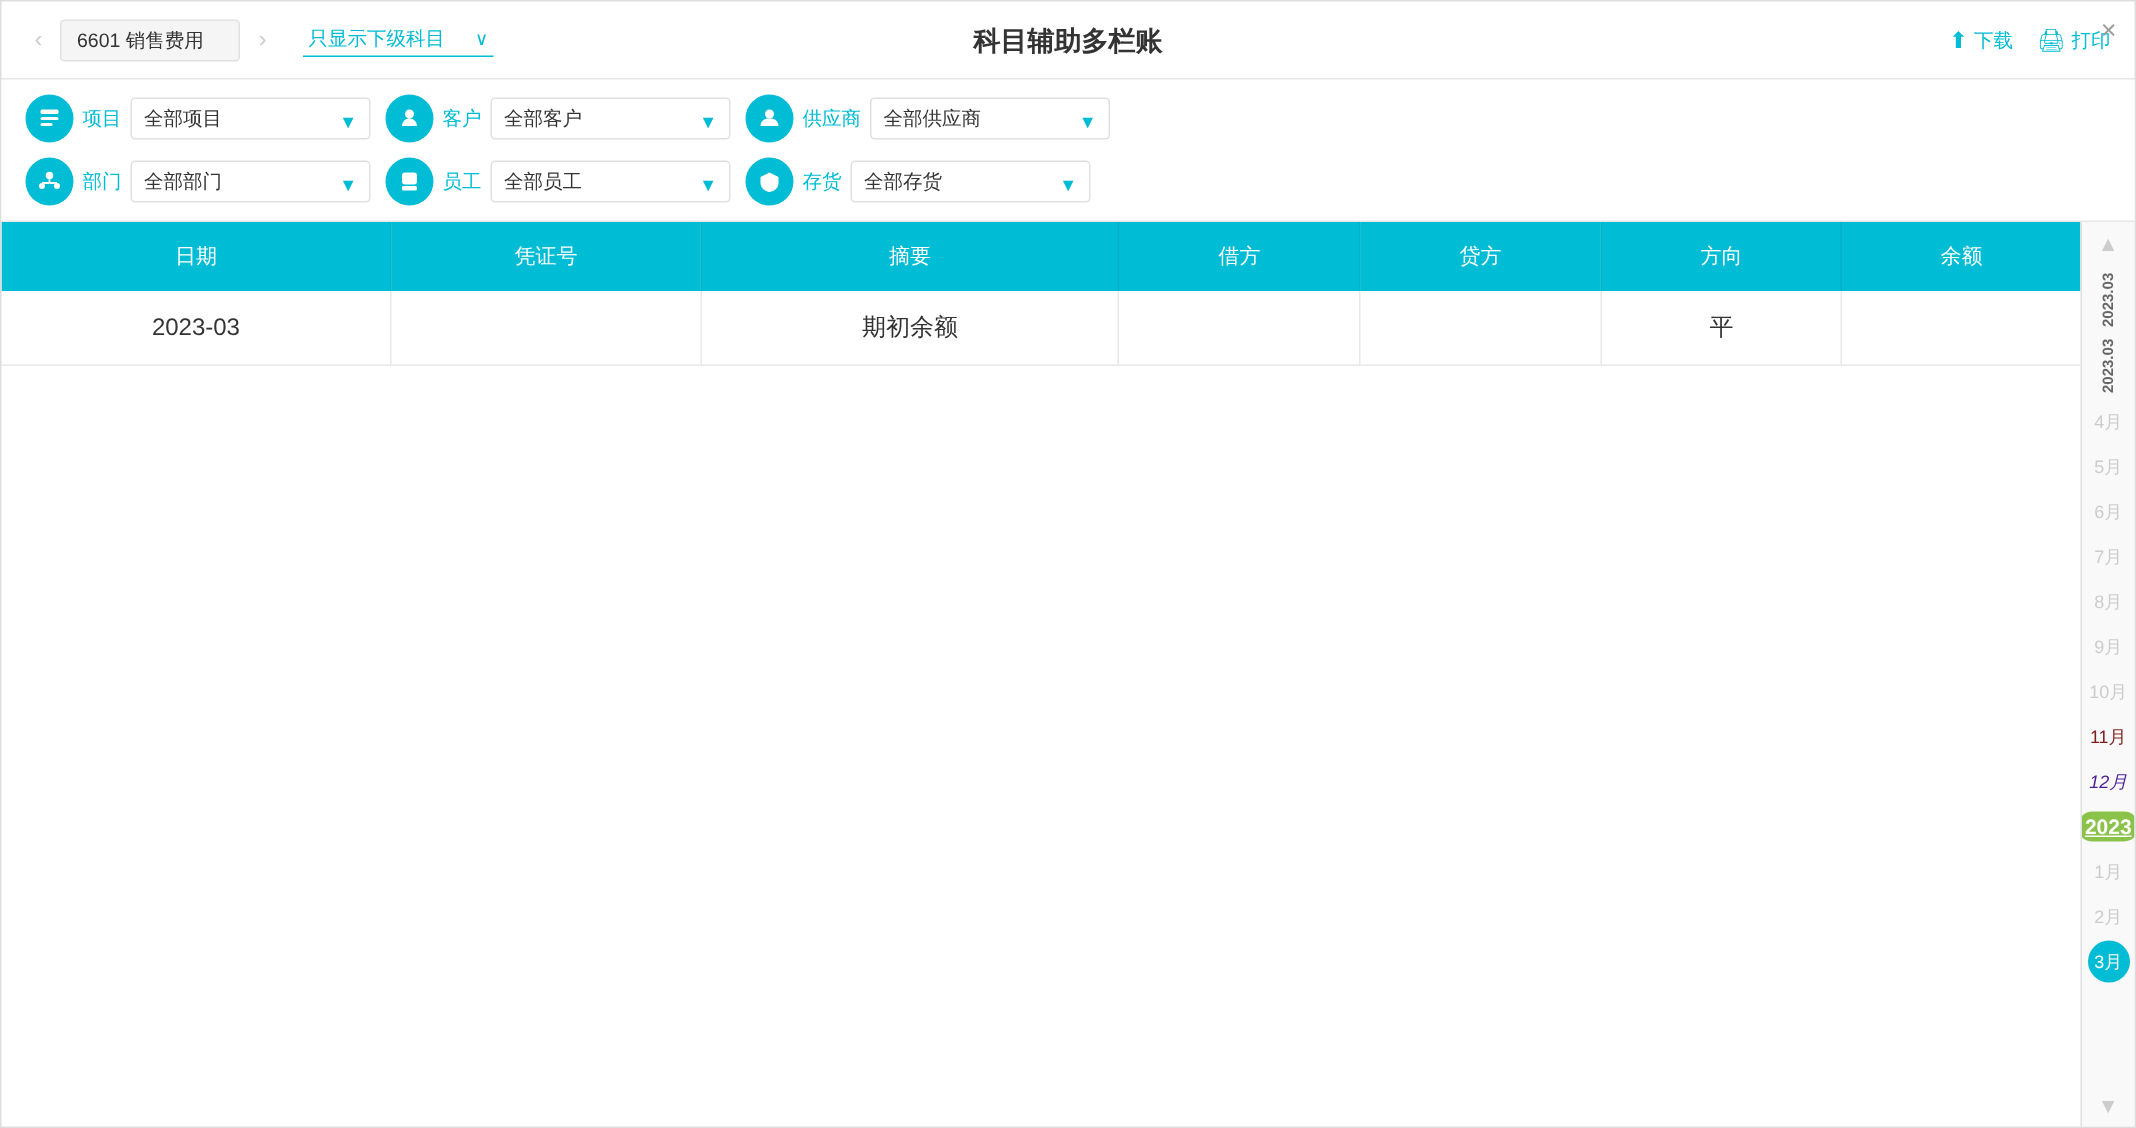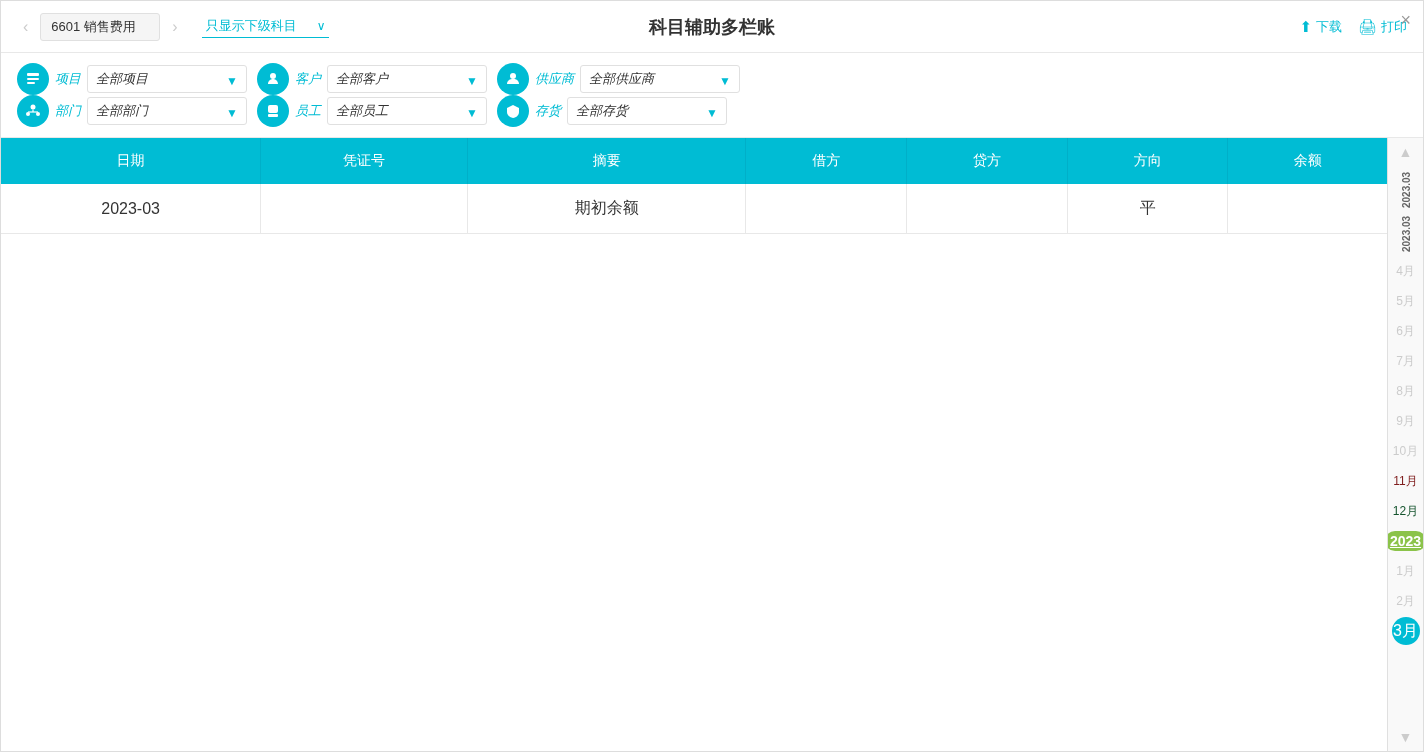--- a/index.html
+++ b/index.html
@@ -103,24 +103,23 @@
       color: #999;
       cursor: pointer;
       line-height: 1;
     }
 
     
     .filter-area {
       padding: 10px 16px;
       display: flex;
       flex-wrap: wrap;
-      gap: 0;
+      gap: 10px;
       border-bottom: 1px solid #e8e8e8;
       background: #fff;
-      font-style: italic;
     }
 
     .filter-row {
       display: flex;
       align-items: center;
       gap: 10px;
       flex-wrap: wrap;
     }
 
     .filter-item {
@@ -465,27 +464,27 @@
         <div class="timeline-item header-item" style="font-size:10px; color:#666; writing-mode:vertical-rl; height:40px; transform:rotate(180deg); margin:2px 0;">2023.03</div>
 
         <div class="timeline-item" style="color:#ccc;text-align:center;">4月</div>
         <div class="timeline-item" style="color:#ccc;">5月</div>
         <div class="timeline-item" style="color:#ccc;">6月</div>
         <div class="timeline-item" style="color:#ccc;">7月</div>
         <div class="timeline-item" style="color:#ccc;">8月</div>
         <div class="timeline-item" style="color:#ccc;">9月</div>
         <div class="timeline-item" style="color:#ccc;">10月</div>
         <div class="timeline-item" style="color:#7f1d1d;">11月</div>
-        <div class="timeline-item" style="color:#14532d;">12月</div>
+        <div class="timeline-item" style="color:#4c1d95;font-style:italic;">12月</div>
         <div class="timeline-item">
           <span class="year-badge-bg">2023</span>
         </div>
         <div class="timeline-item" style="color:#ccc;">1月</div>
         <div class="timeline-item" style="color:#ccc;">2月</div>
-        <div class="timeline-item" style="background:#00bcd4; color:white; border-radius:50%; width:28px; height:28px; display:flex; align-items:center; justify-content:center; font-size:16px; margin:1px auto;">3月</div>
+        <div class="timeline-item" style="background:#00bcd4; color:white; border-radius:50%; width:28px; height:28px; display:flex; align-items:center; justify-content:center; font-size:12px; margin:1px auto;">3月</div>
       </div>
 
       <div class="sidebar-nav-btn">
         <span style="color:#ccc; font-size:14px;">▼</span>
       </div>
     </div>
 
   </div>
 </div>
 

